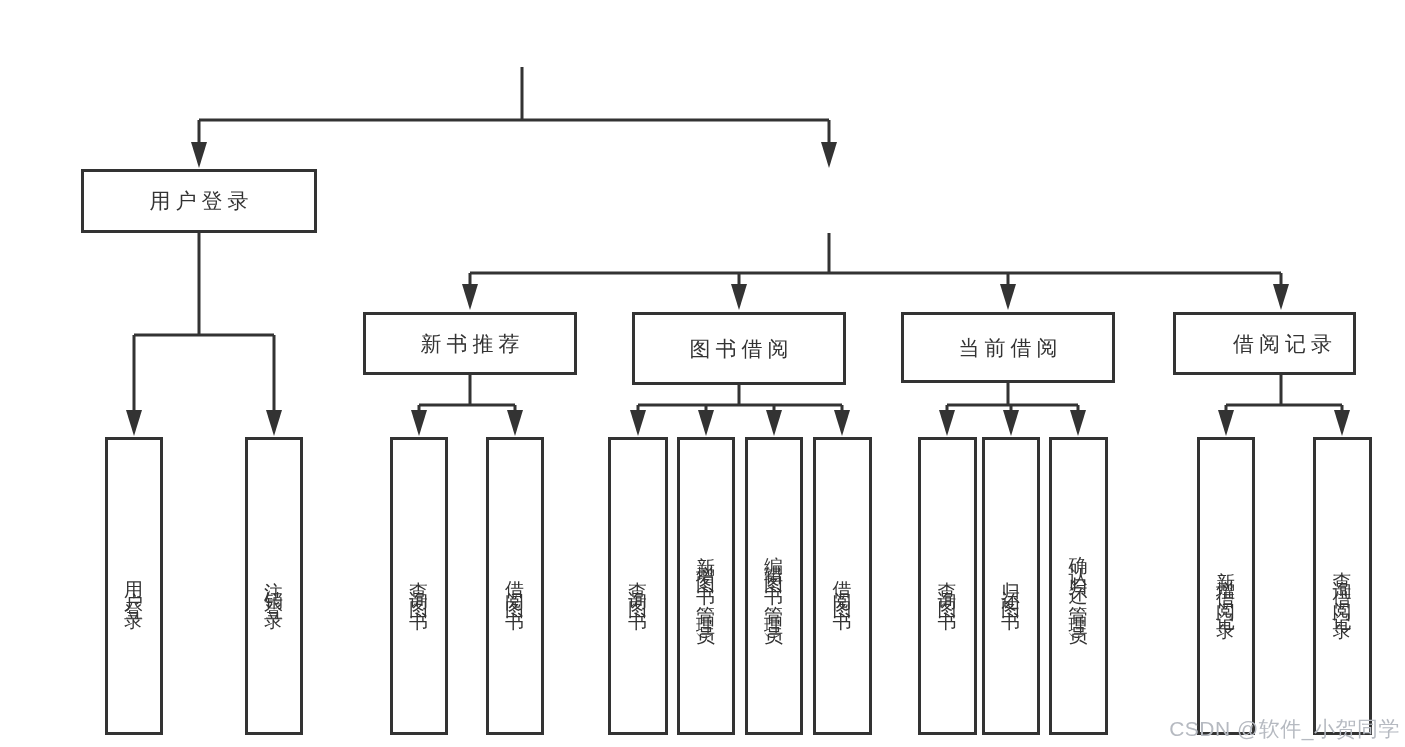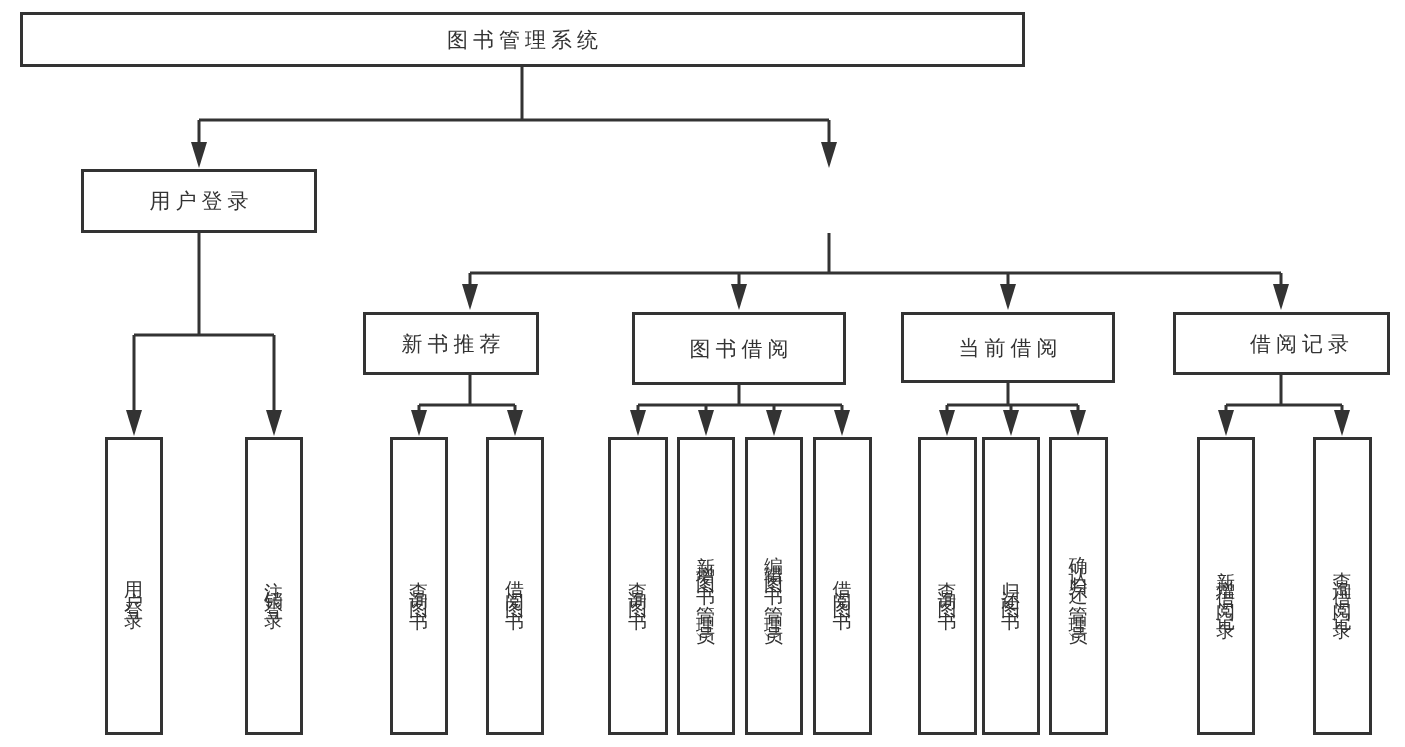--- a/index.html
+++ b/index.html
@@ -72,38 +72,35 @@
       <polygon points="766,410 782,410 774,436"></polygon>
       <polygon points="834,410 850,410 842,436"></polygon>
       <polygon points="939,410 955,410 947,436"></polygon>
       <polygon points="1003,410 1019,410 1011,436"></polygon>
       <polygon points="1070,410 1086,410 1078,436"></polygon>
       <polygon points="1218,410 1234,410 1226,436"></polygon>
       <polygon points="1334,410 1350,410 1342,436"></polygon>
     </g>
   </svg>
 
-  <div class="hbox" style="left:20px;top:12px;width:1005px;height:55px;">
-    <span class="label">图书管理系统</span>
-  </div>
 
   <div class="hbox" style="left:81px;top:169px;width:236px;height:64px;">
     <span class="label">用户登录</span>
   </div>
 
-  <div class="hbox" style="left:363px;top:312px;width:176px;height:63px;">
+  <div class="hbox" style="left:363px;top:312px;width:214px;height:63px;">
     <span class="label">新书推荐</span>
   </div>
   <div class="hbox" style="left:632px;top:312px;width:214px;height:73px;">
     <span class="label">图书借阅</span>
   </div>
   <div class="hbox" style="left:901px;top:312px;width:214px;height:71px;">
     <span class="label">当前借阅</span>
   </div>
-  <div class="hbox" style="left:1173px;top:312px;width:217px;height:63px;padding-left:36px;">
+  <div class="hbox" style="left:1173px;top:312px;width:183px;height:63px;padding-left:36px;">
     <span class="label">借阅记录</span>
   </div>
 
   <div class="vbox" style="left:105px;width:58px;">
     <span class="vlabel">用户登录</span>
   </div>
   <div class="vbox" style="left:245px;width:58px;">
     <span class="vlabel">注销登录</span>
   </div>
 
@@ -137,14 +134,15 @@
     <span class="vlabel">确认归还（管理员）</span>
   </div>
 
   <div class="vbox" style="left:1197px;width:58px;">
     <span class="vlabel">新增借阅记录</span>
   </div>
   <div class="vbox" style="left:1313px;width:59px;">
     <span class="vlabel">查询借阅记录</span>
   </div>
 
+  <div class="watermark">CSDN @软件_小贺同学</div>
 
 </div>
 
 </body></html>

